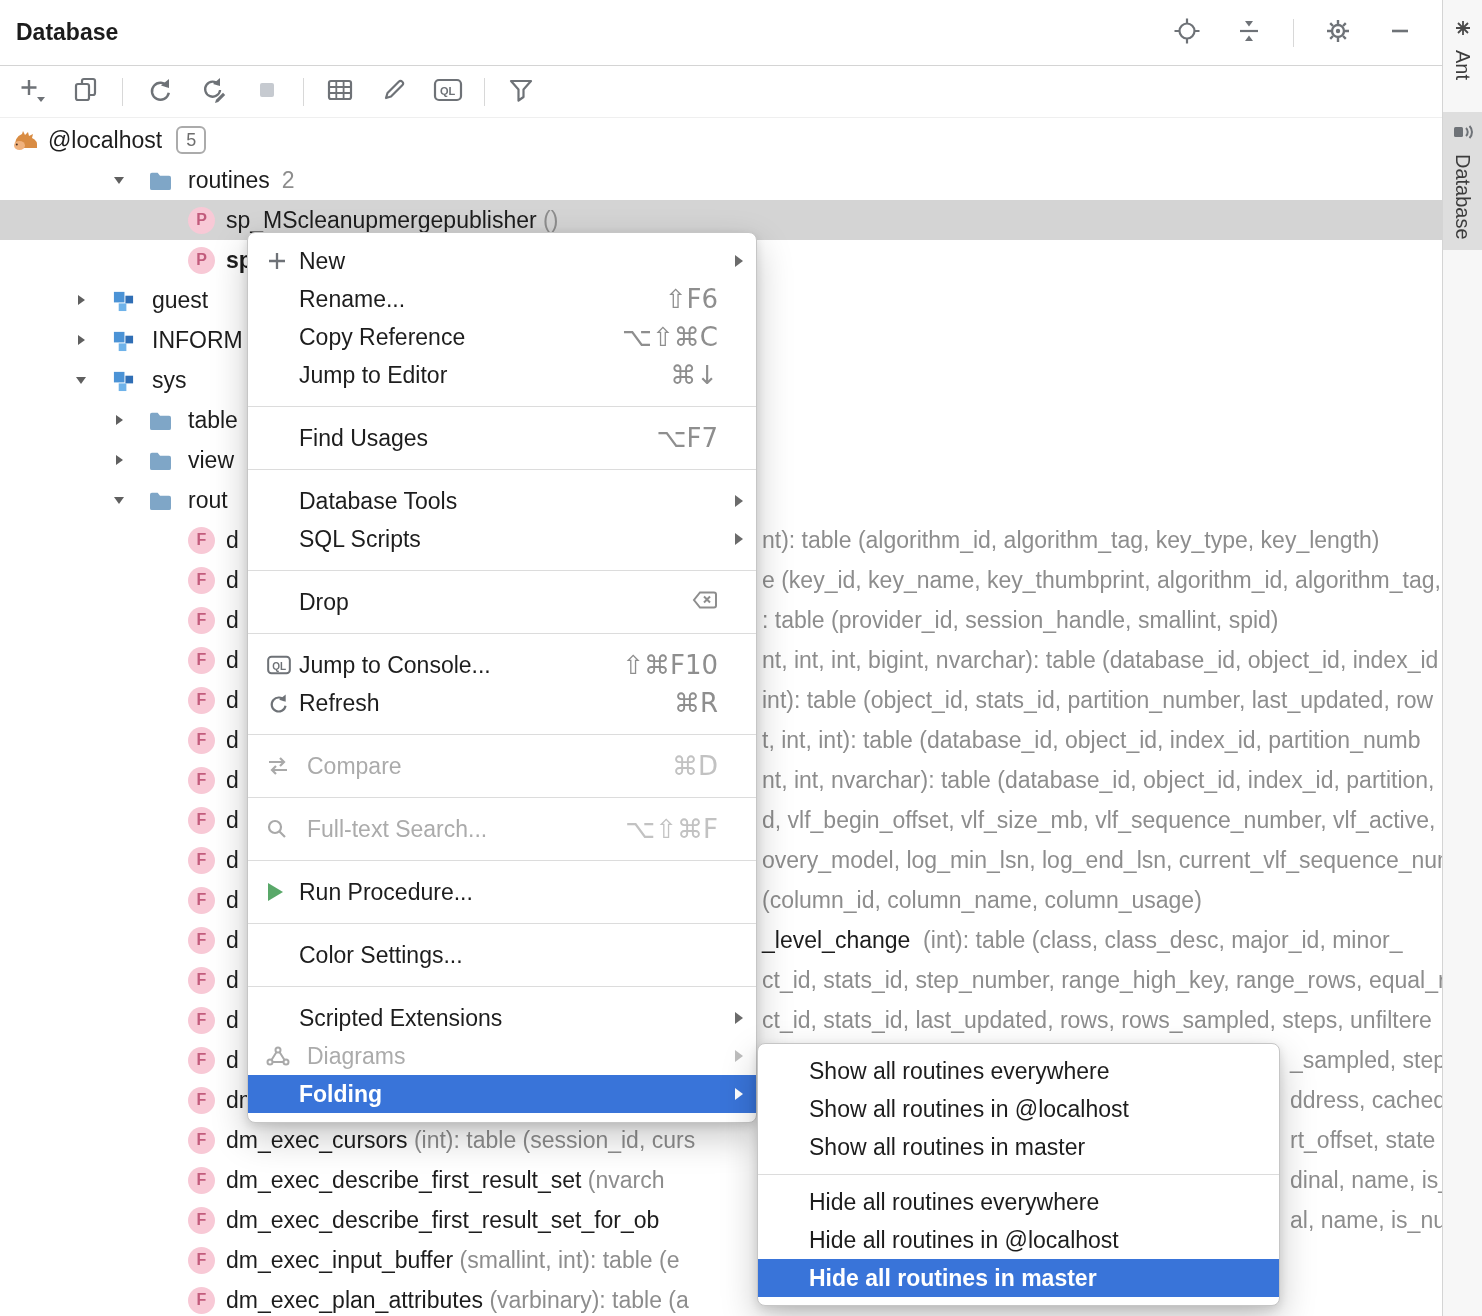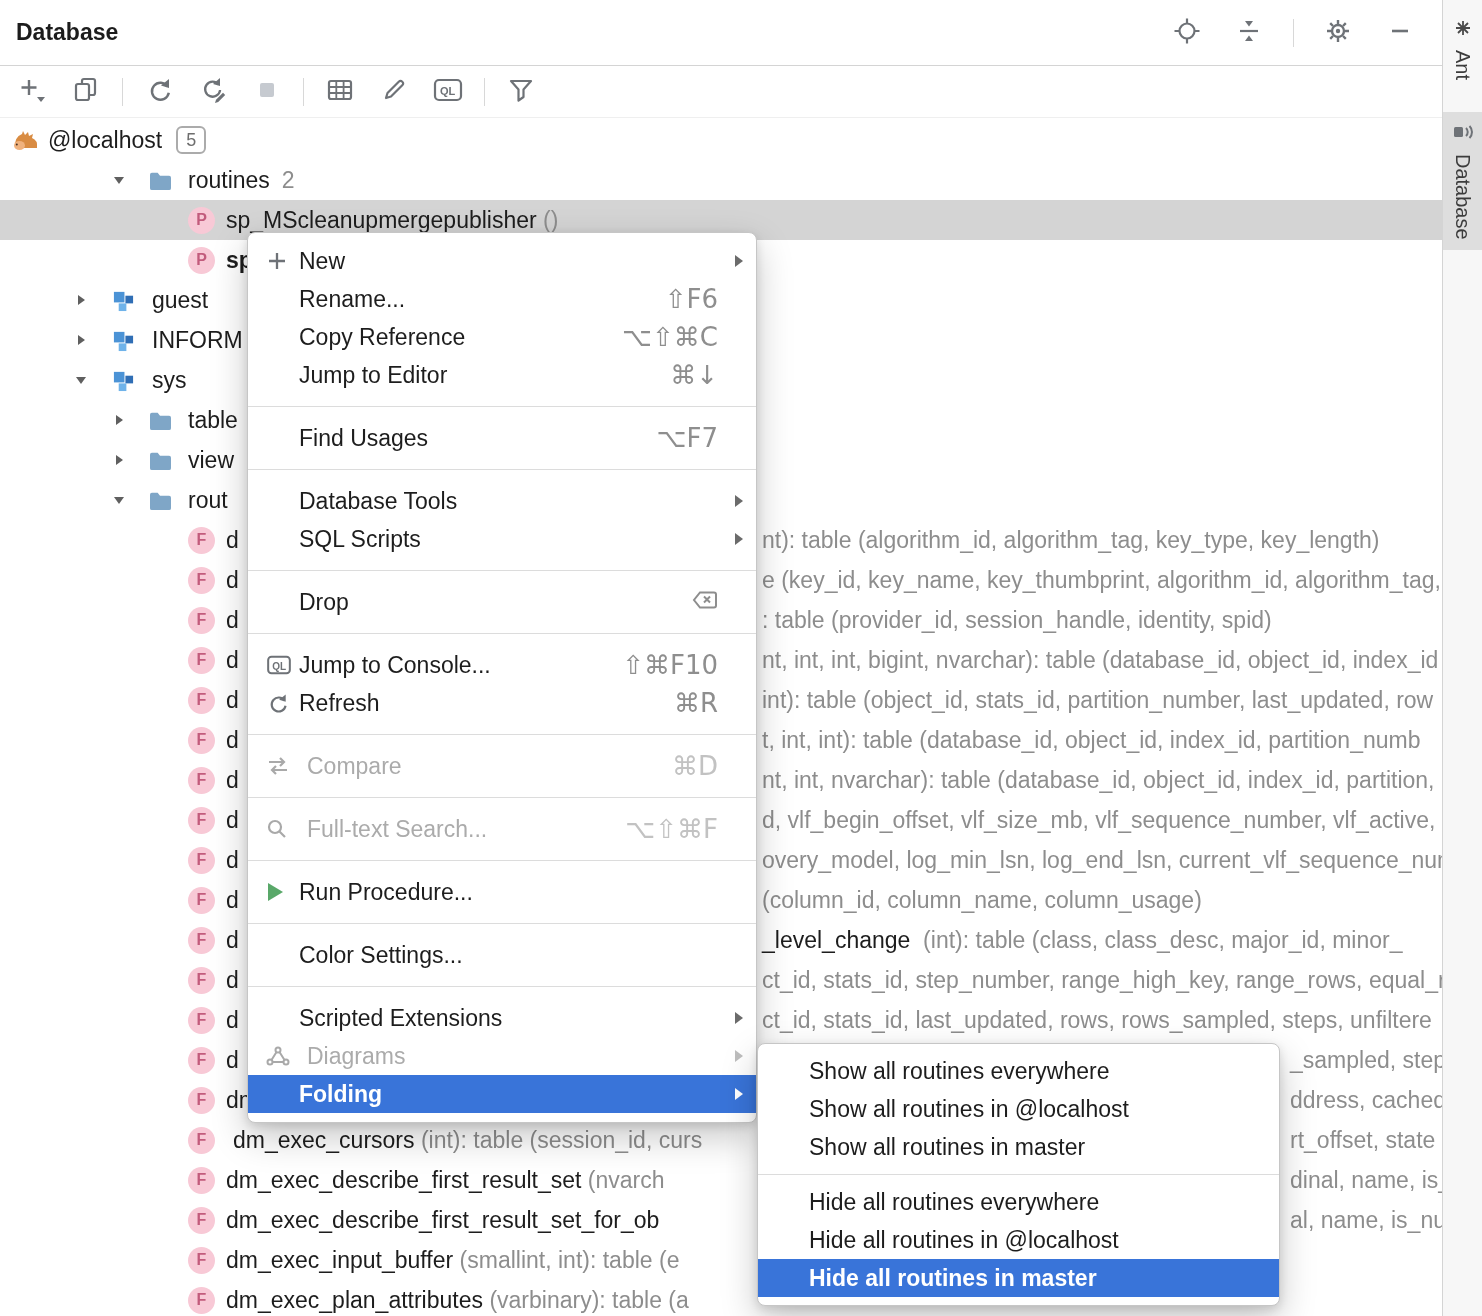--- a/index.html
+++ b/index.html
@@ -288,21 +288,21 @@
         <span class="bubble">F</span>
       </span>
       <span class="abs label" style="left: 226px;"><span class="nm">d</span></span>
       <span class="abs frag" style="left: 762px;"><span class="sig">e (key_id, key_name, key_thumbprint, algorithm_id, algorithm_tag,</span></span>
     </div>
     <div class="trow" style="top: 480px;">
       <span class="abs" style="left: 188px;">
         <span class="bubble">F</span>
       </span>
       <span class="abs label" style="left: 226px;"><span class="nm">d</span></span>
-      <span class="abs frag" style="left: 762px;"><span class="sig">: table (provider_id, session_handle, identity, spid)</span></span>
+      <span class="abs frag" style="left: 762px;"><span class="sig">: table (provider_id, session_handle, smallint, spid)</span></span>
     </div>
     <div class="trow" style="top: 520px;">
       <span class="abs" style="left: 188px;">
         <span class="bubble">F</span>
       </span>
       <span class="abs label" style="left: 226px;"><span class="nm">d</span></span>
       <span class="abs frag" style="left: 762px;"><span class="sig">nt, int, int, bigint, nvarchar): table (database_id, object_id, index_id</span></span>
     </div>
     <div class="trow" style="top: 560px;">
       <span class="abs" style="left: 188px;">
@@ -378,21 +378,21 @@
       <span class="abs" style="left: 188px;">
         <span class="bubble">F</span>
       </span>
       <span class="abs label" style="left: 226px;"><span class="nm">dm_exec_cached_plan_dependent_objects</span></span>
       <span class="abs frag" style="left: 1290px;"><span class="sig">ddress, cached</span></span>
     </div>
     <div class="trow" style="top: 1000px;">
       <span class="abs" style="left: 188px;">
         <span class="bubble">F</span>
       </span>
-      <span class="abs label" style="left: 233px;"><span class="nm">dm_exec_cursors</span><span class="sig"> (int): table (session_id, curs</span></span>
+      <span class="abs label" style="left: 226px;"><span class="nm">dm_exec_cursors</span><span class="sig"> (int): table (session_id, curs</span></span>
       <span class="abs frag" style="left: 1290px;"><span class="sig">rt_offset, state</span></span>
     </div>
     <div class="trow" style="top: 1040px;">
       <span class="abs" style="left: 188px;">
         <span class="bubble">F</span>
       </span>
       <span class="abs label" style="left: 226px;"><span class="nm">dm_exec_describe_first_result_set</span><span class="sig"> (nvarch</span></span>
       <span class="abs frag" style="left: 1290px;"><span class="sig">dinal, name, is_</span></span>
     </div>
     <div class="trow" style="top: 1080px;">

